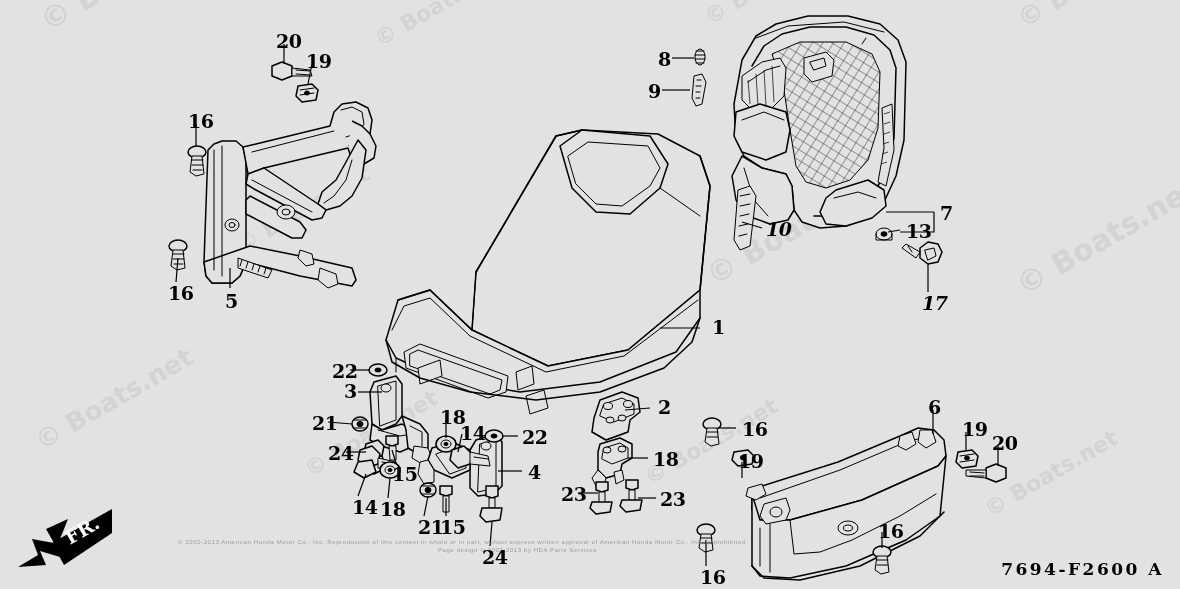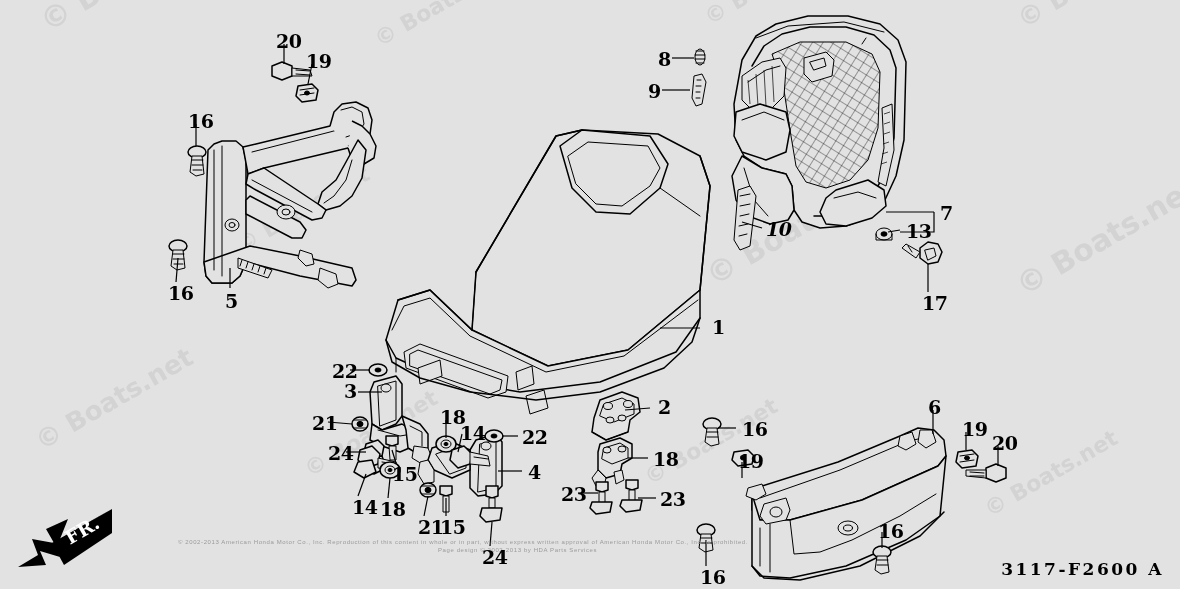--- a/index.html
+++ b/index.html
@@ -540,42 +540,42 @@
       <div class="callout" style="left: 906px; top: 222px;">13</div>
       <div class="callout" style="left: 460px; top: 424px;">14</div>
       <div class="callout" style="left: 352px; top: 498px;">14</div>
       <div class="callout" style="left: 392px; top: 465px;">15</div>
       <div class="callout" style="left: 440px; top: 518px;">15</div>
       <div class="callout" style="left: 188px; top: 112px;">16</div>
       <div class="callout" style="left: 168px; top: 284px;">16</div>
       <div class="callout" style="left: 742px; top: 420px;">16</div>
       <div class="callout" style="left: 878px; top: 522px;">16</div>
       <div class="callout" style="left: 700px; top: 568px;">16</div>
-      <div class="callout" style="left: 922px; top: 294px;">17</div>
+      <div class="callout" style="left: 922px; top: 294px; font-style: italic;">17</div>
       <div class="callout" style="left: 440px; top: 408px;">18</div>
       <div class="callout" style="left: 380px; top: 500px;">18</div>
       <div class="callout" style="left: 306px; top: 52px;">19</div>
       <div class="callout" style="left: 738px; top: 452px;">19</div>
       <div class="callout" style="left: 962px; top: 420px;">19</div>
       <div class="callout" style="left: 276px; top: 32px;">20</div>
       <div class="callout" style="left: 992px; top: 434px;">20</div>
       <div class="callout" style="left: 312px; top: 414px;">21</div>
       <div class="callout" style="left: 418px; top: 518px;">21</div>
       <div class="callout" style="left: 332px; top: 362px;">22</div>
       <div class="callout" style="left: 522px; top: 428px;">22</div>
       <div class="callout" style="left: 561px; top: 485px;">23</div>
       <div class="callout" style="left: 660px; top: 490px;">23</div>
       <div class="callout" style="left: 328px; top: 444px;">24</div>
       <div class="callout" style="left: 482px; top: 548px;">24</div>
     </div>
 
   <div class="fineprint" id="fp1" style="left: 178px; top: 540px;">© 2002-2013 American Honda Motor Co., Inc. Reproduction of this content in whole or in part, without express written approval of American Honda Motor Co., Inc. is prohibited.</div>
   <div class="fineprint" id="fp2" style="left: 438px; top: 548px;">Page design © 2002-2013 by HDA Parts Services</div>
 
-  <div id="partno">3117-F2600 A</div>
+  <div id="partno">7694-F2600 A</div>
 
   <svg id="fr-arrow" viewBox="0 0 96 62">
     <path d="M92 2 L44 30 L52 10 L30 20 L38 34 L16 30 L22 46 L2 58 L30 56
              L24 42 L44 48 L38 34 L60 40 L52 26 Z" fill="#000"></path>
     <path d="M96 0 L36 34 L48 56 L96 24 Z" fill="#000"></path>
     <text x="54" y="36" fill="#ffffff" font-family="DejaVu Serif, serif" font-size="19" font-weight="bold" transform="rotate(-30 54 36)">FR.</text>
   </svg>
 
 </div>
 

